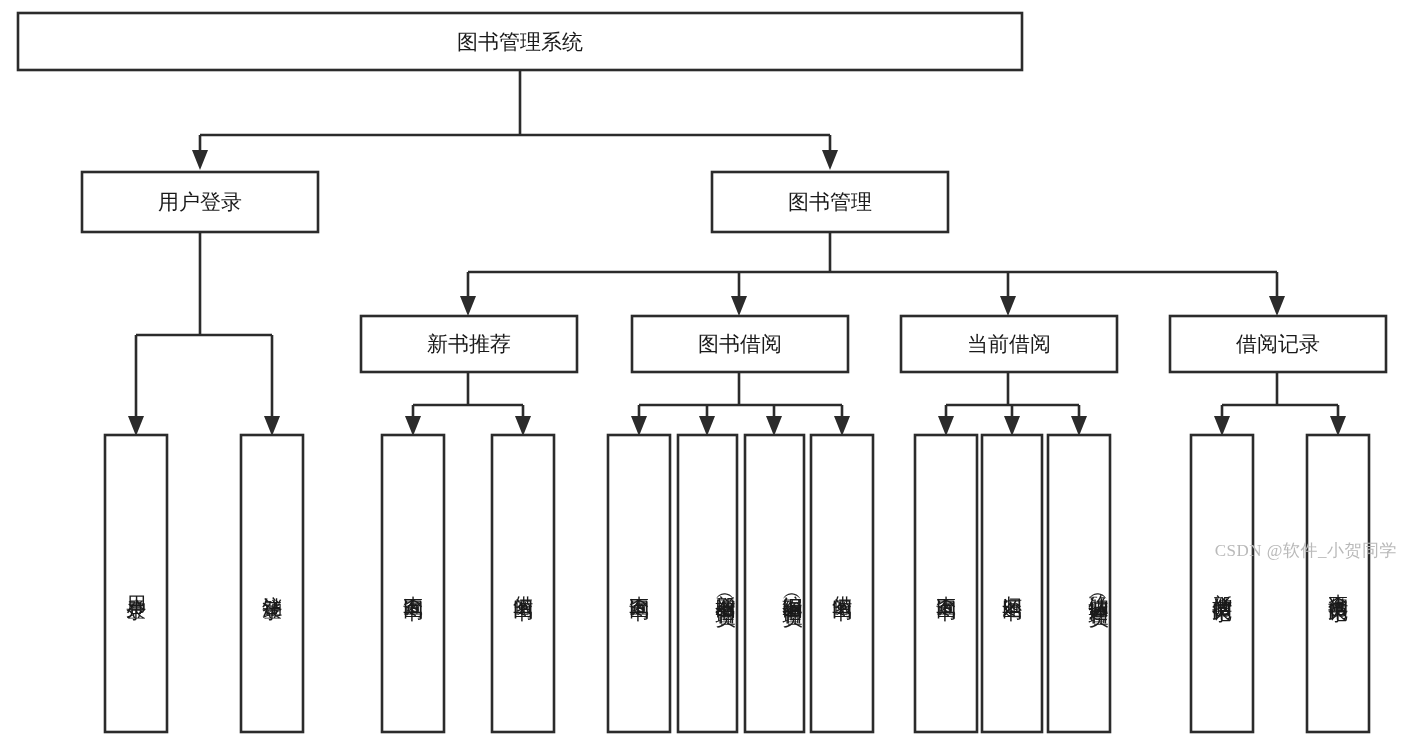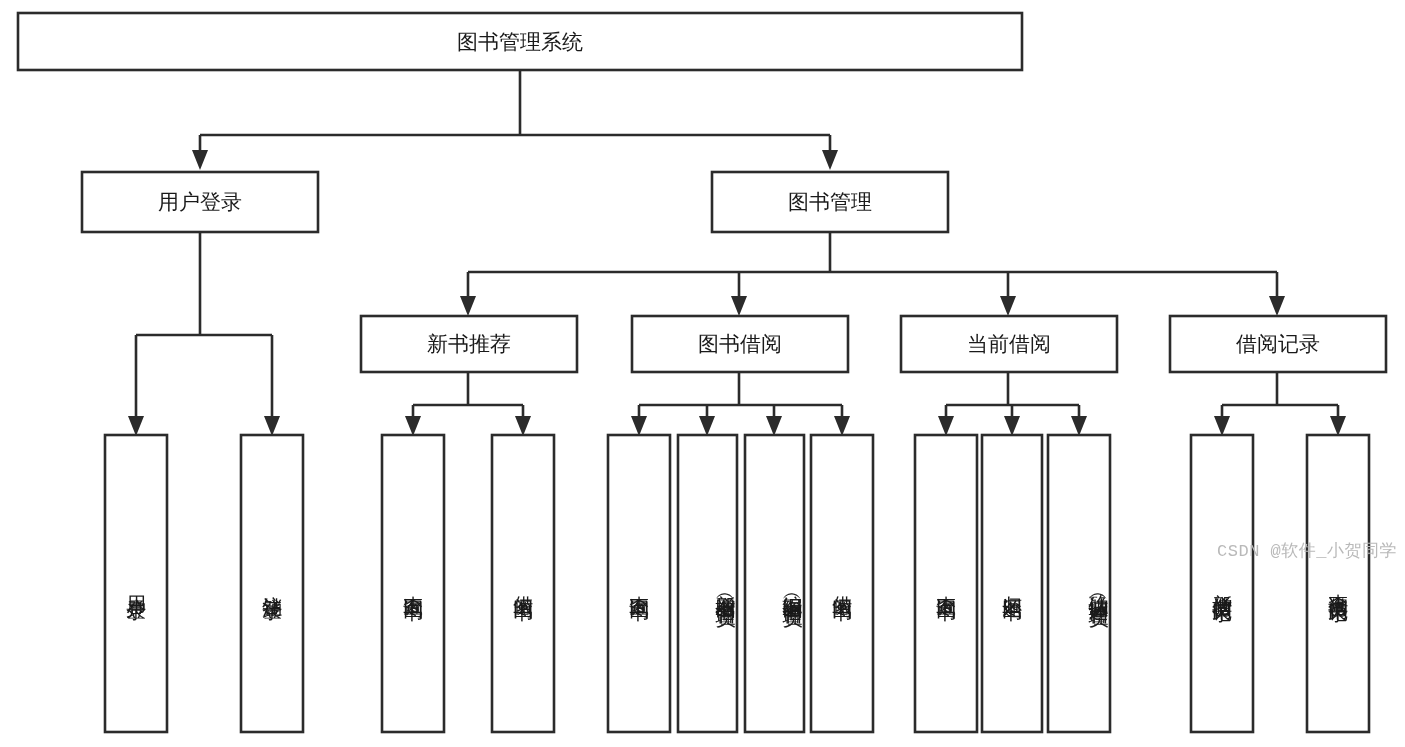--- a/index.html
+++ b/index.html
@@ -64,21 +64,21 @@
     white-space: nowrap;
     pointer-events: none;
   }
   .leaf-label.centered {
     align-items: center;
   }
   .watermark {
     position: absolute;
     right: 8px;
     bottom: 4px;
-    font-family: Liberation Mono, monospace;
+    font-family: Liberation Serif, serif;
     font-size: 17px;
     color: #b9b9b9;
     white-space: nowrap;
     letter-spacing: 0.5px;
   }
 </style>
 </head>
 <body>
 
 <div id="diagram-root">

